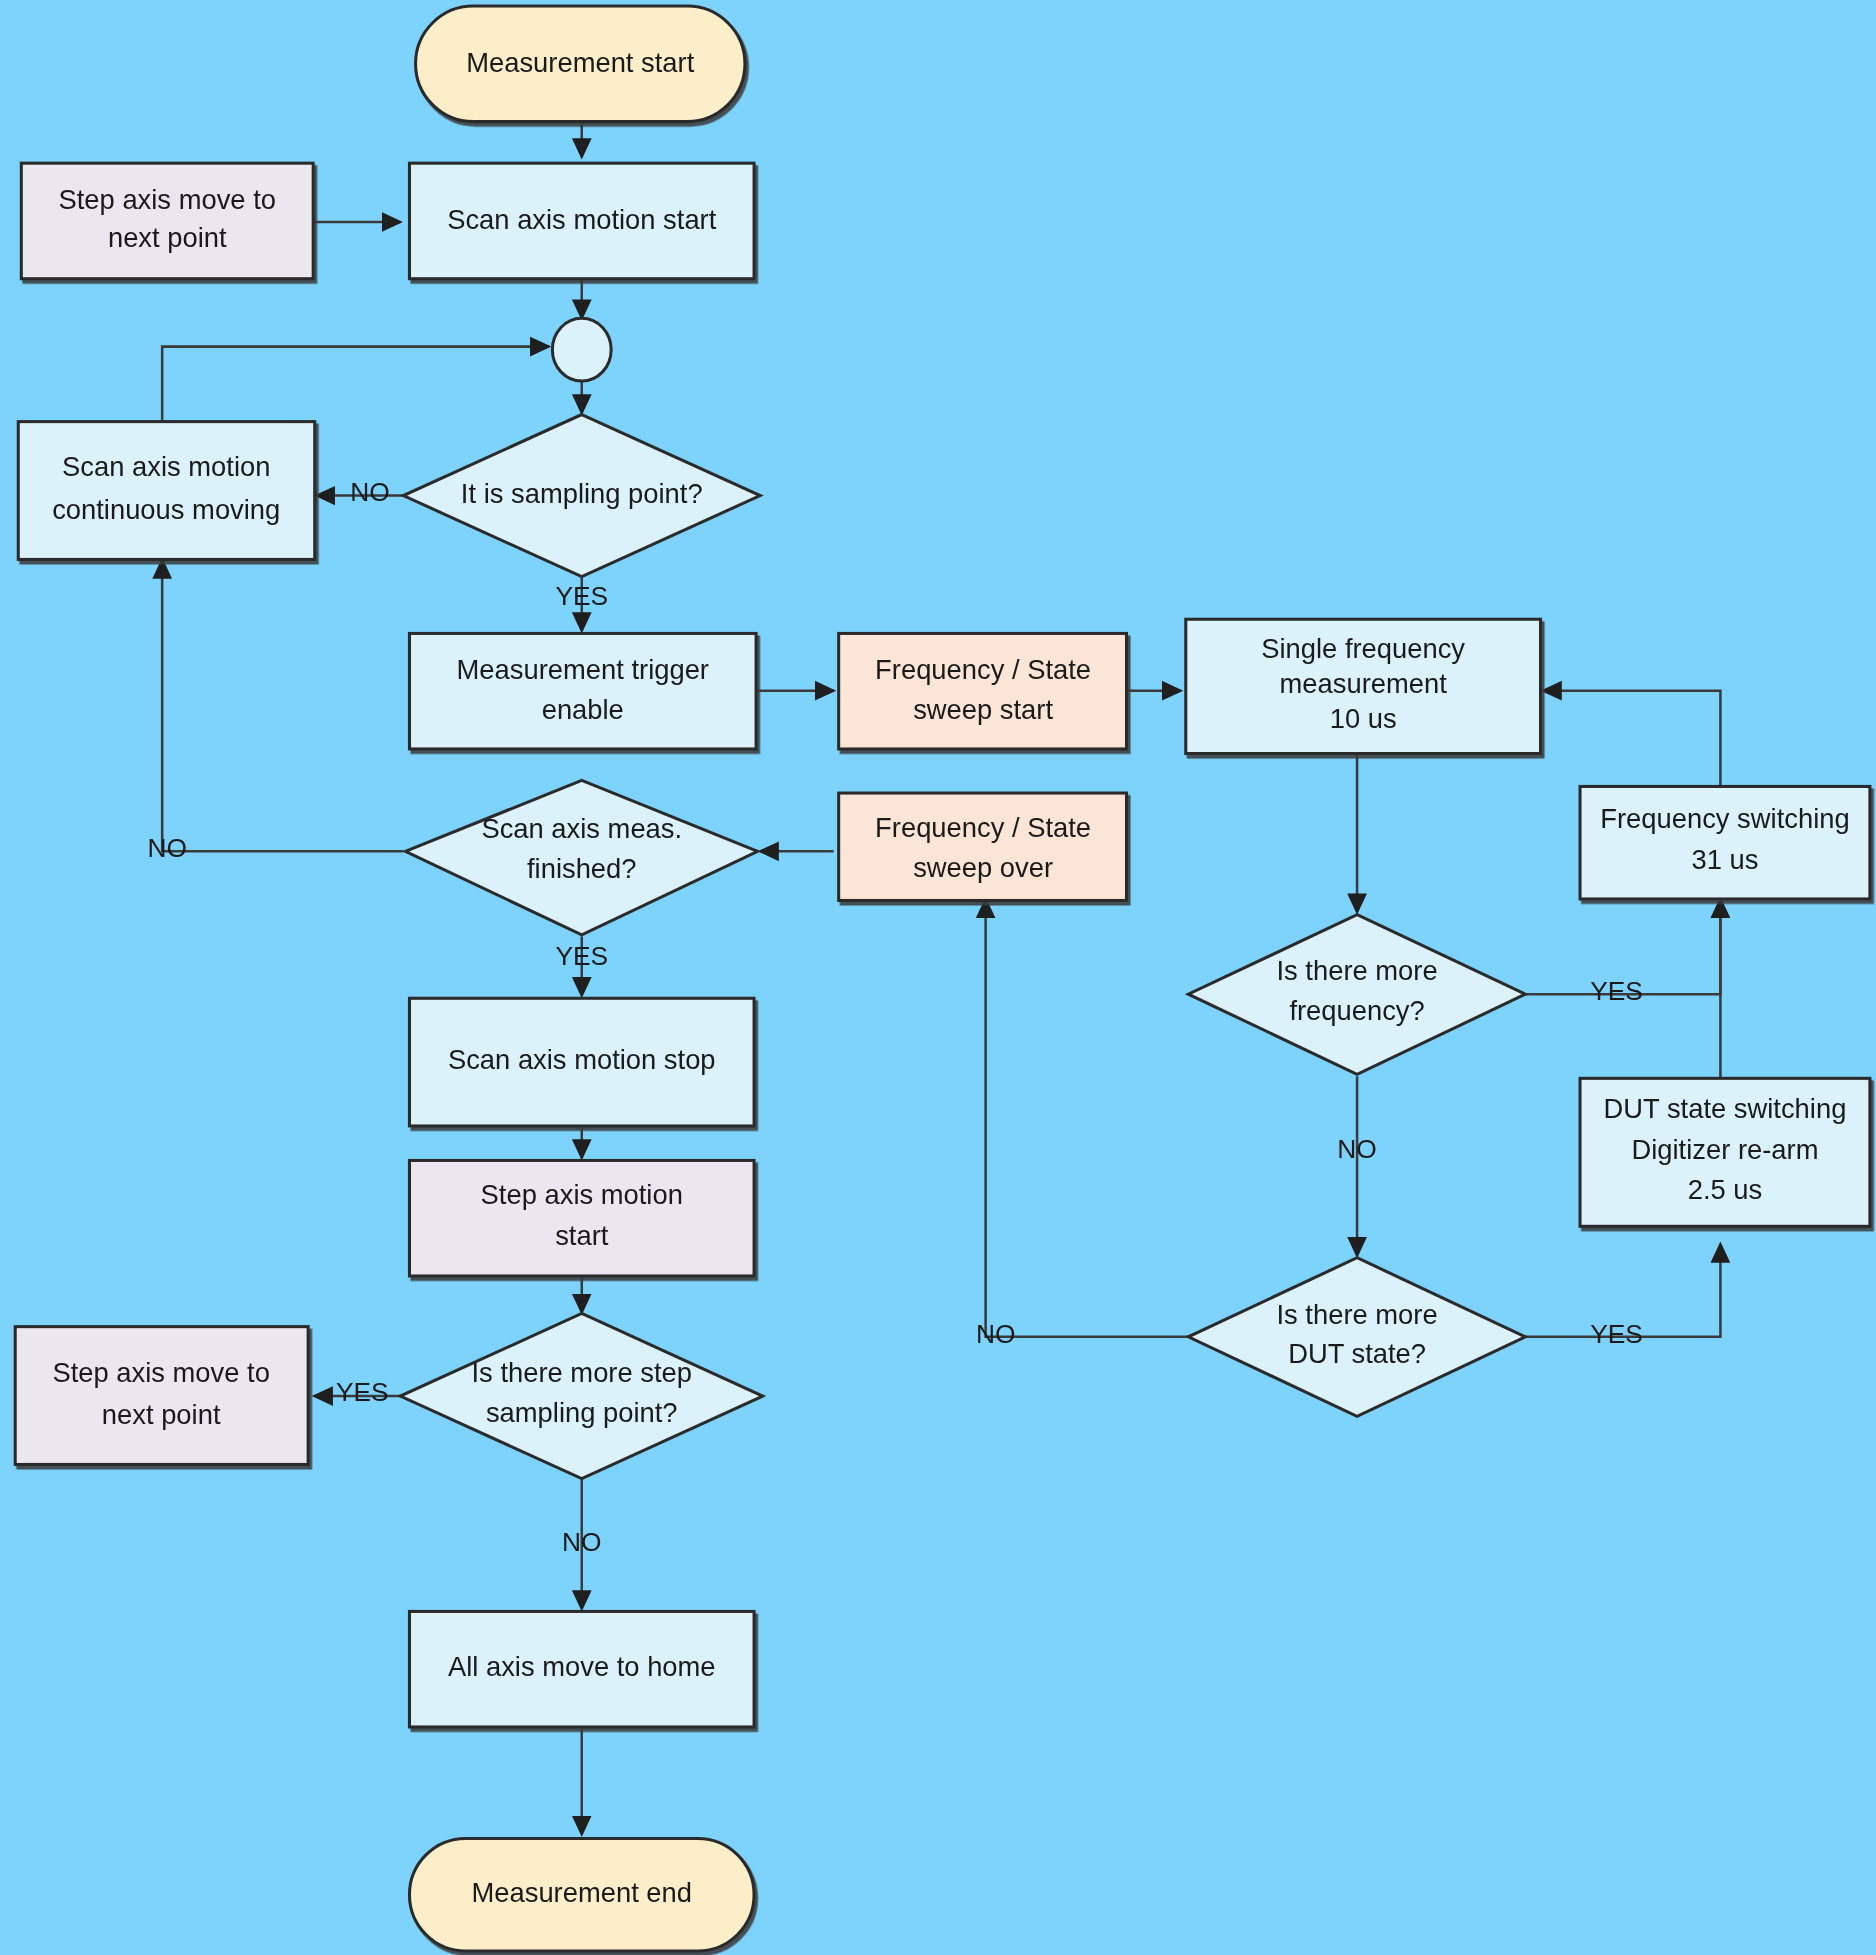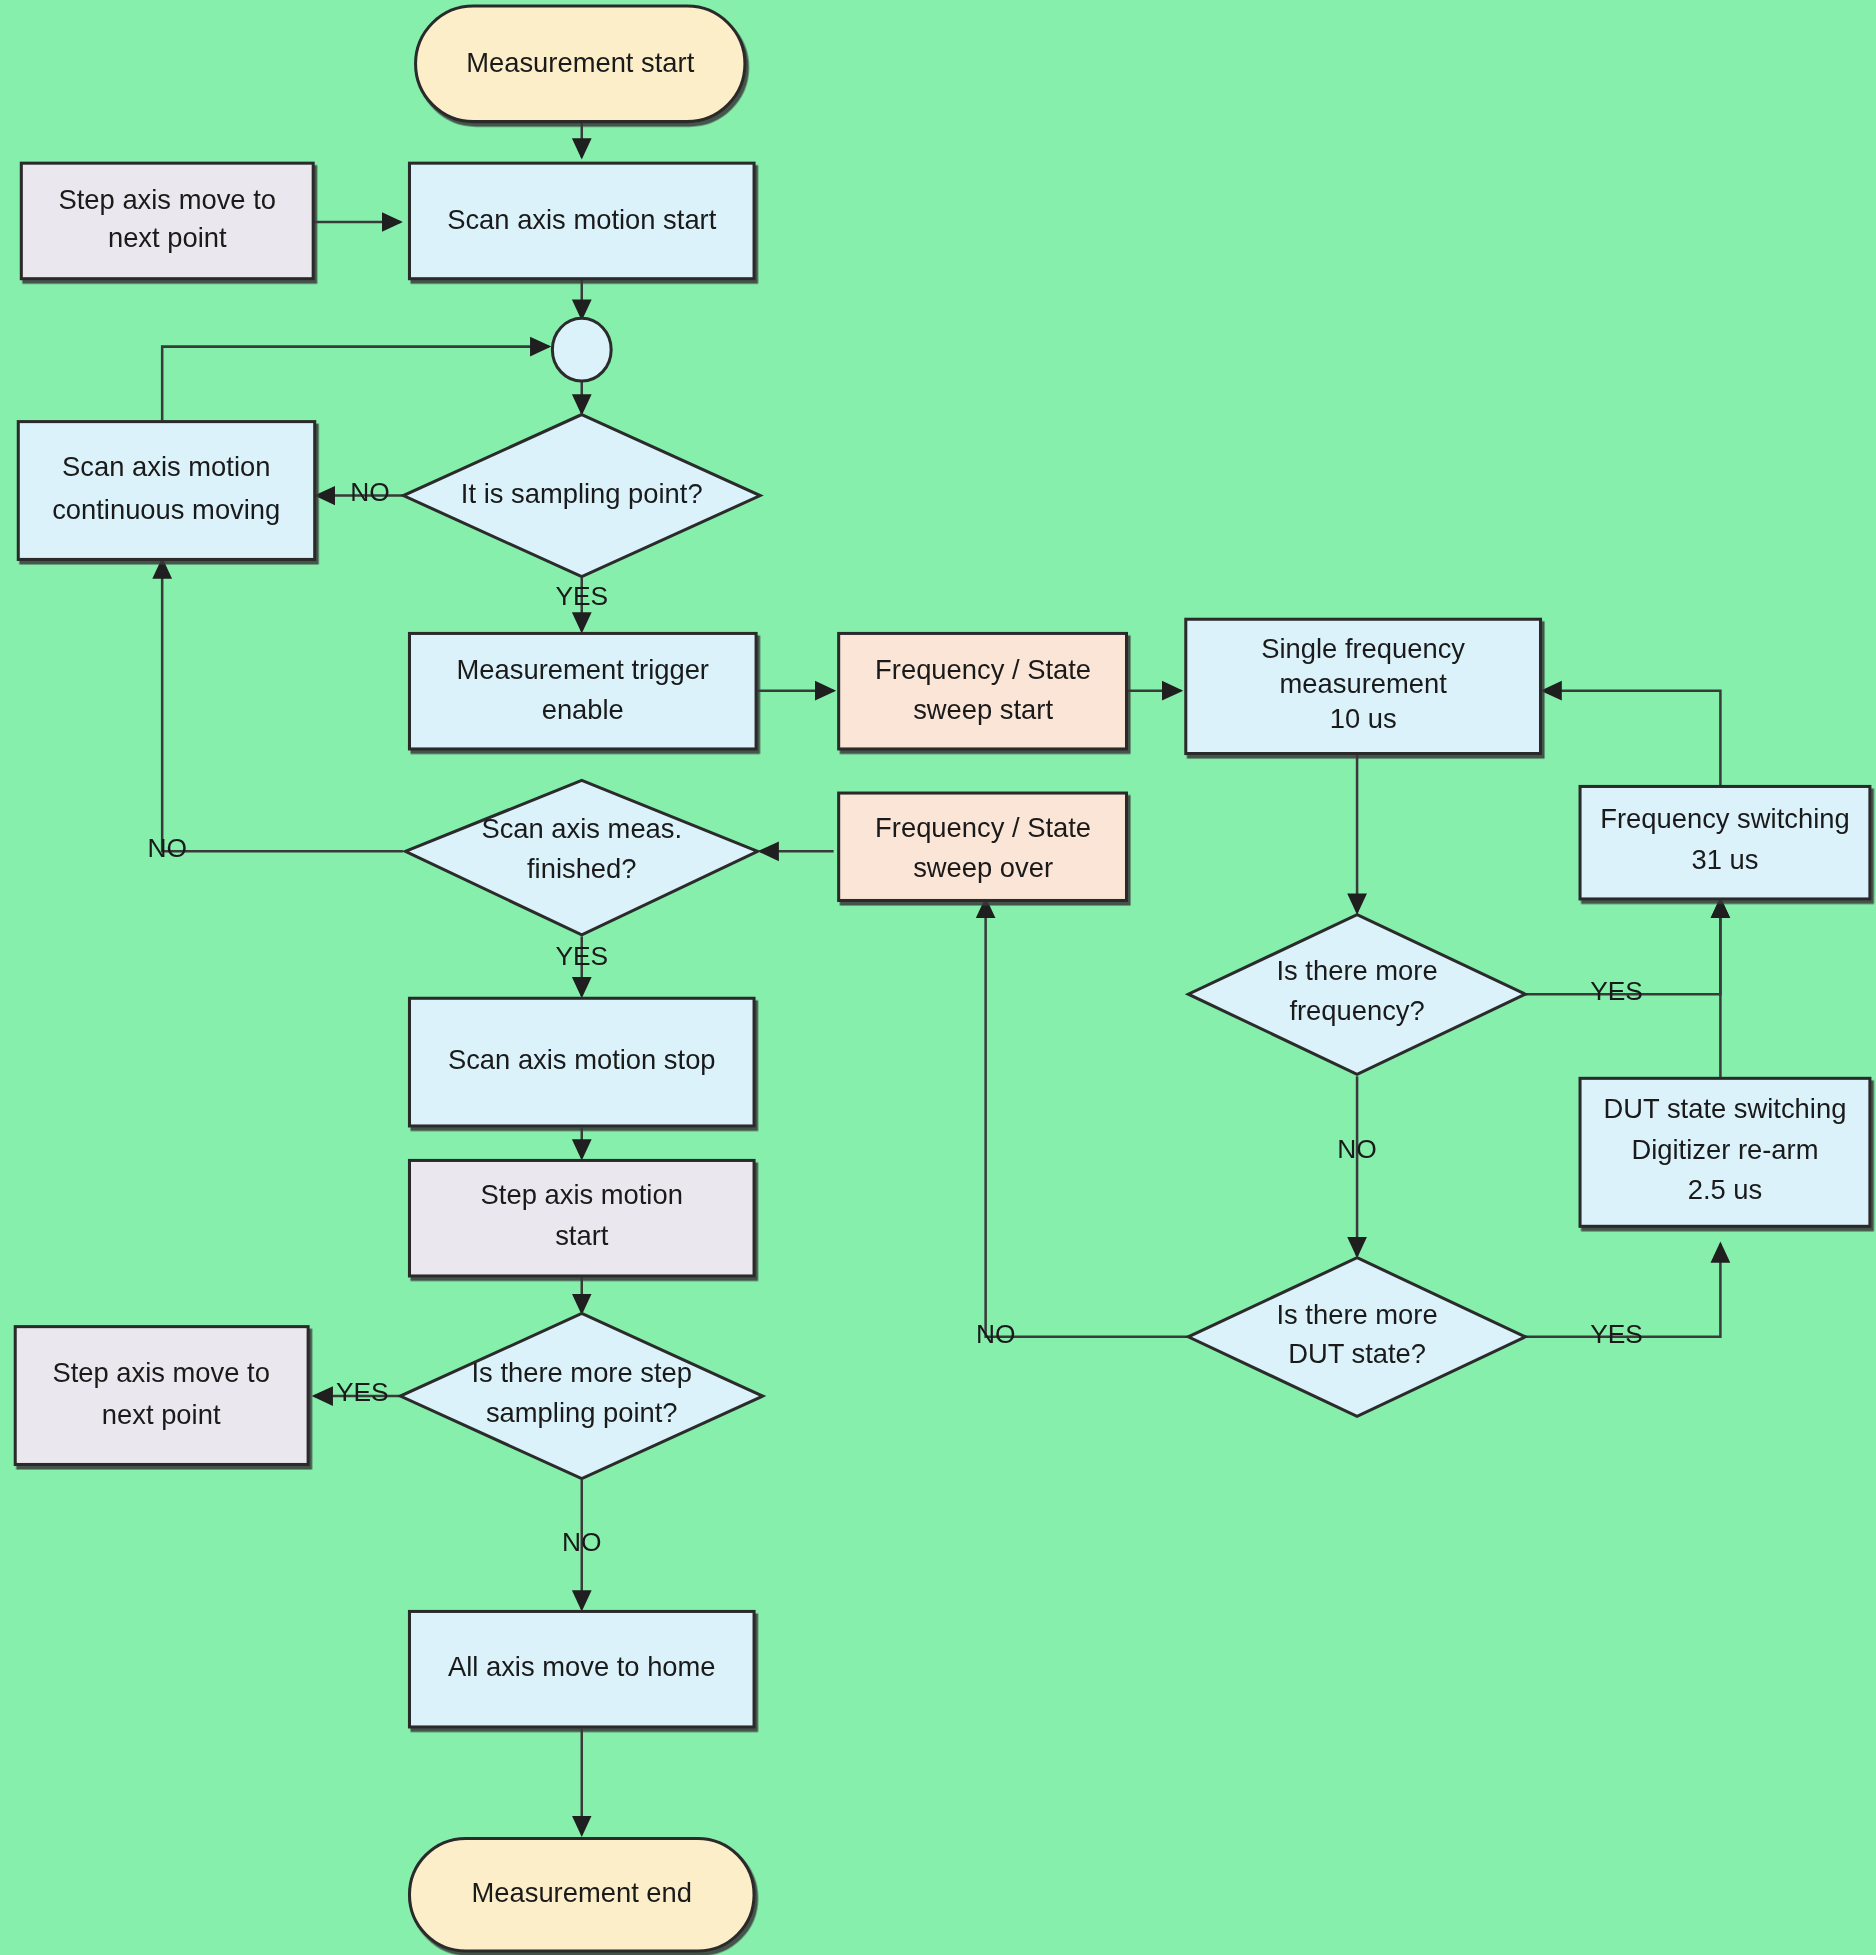--- a/index.html
+++ b/index.html
@@ -1,17 +1,17 @@
 <!DOCTYPE html>
 <html style="font-size:8px"><head>
 <meta charset="utf-8">
 <style>
   html,body{margin:0;padding:0;background:#ffffff;}
   body{font-family:"Liberation Sans", sans-serif;}
-  #stage{position:relative;width:1876px;height:1955px;background:#86efac;}
+  #stage{position:relative;width:1876px;height:1955px;background:#7dd3fc;}
   svg#flow{position:absolute;left:0;top:0;width:1876px;height:1955px;display:block;}
   .node-text{font-family:"Liberation Sans", sans-serif;font-size:54px;fill:#1a1a1a;text-anchor:middle;dominant-baseline:middle;}
   .edge-label{font-family:"Liberation Sans", sans-serif;font-size:52px;fill:#1a1a1a;text-anchor:middle;dominant-baseline:middle;}
   .shape{stroke:#2b2b2b;stroke-width:6;}
   .conn{stroke:#3a3a3a;stroke-width:5;fill:none;}
 </style>
 </head>
 <body>
 
 <div id="stage">

